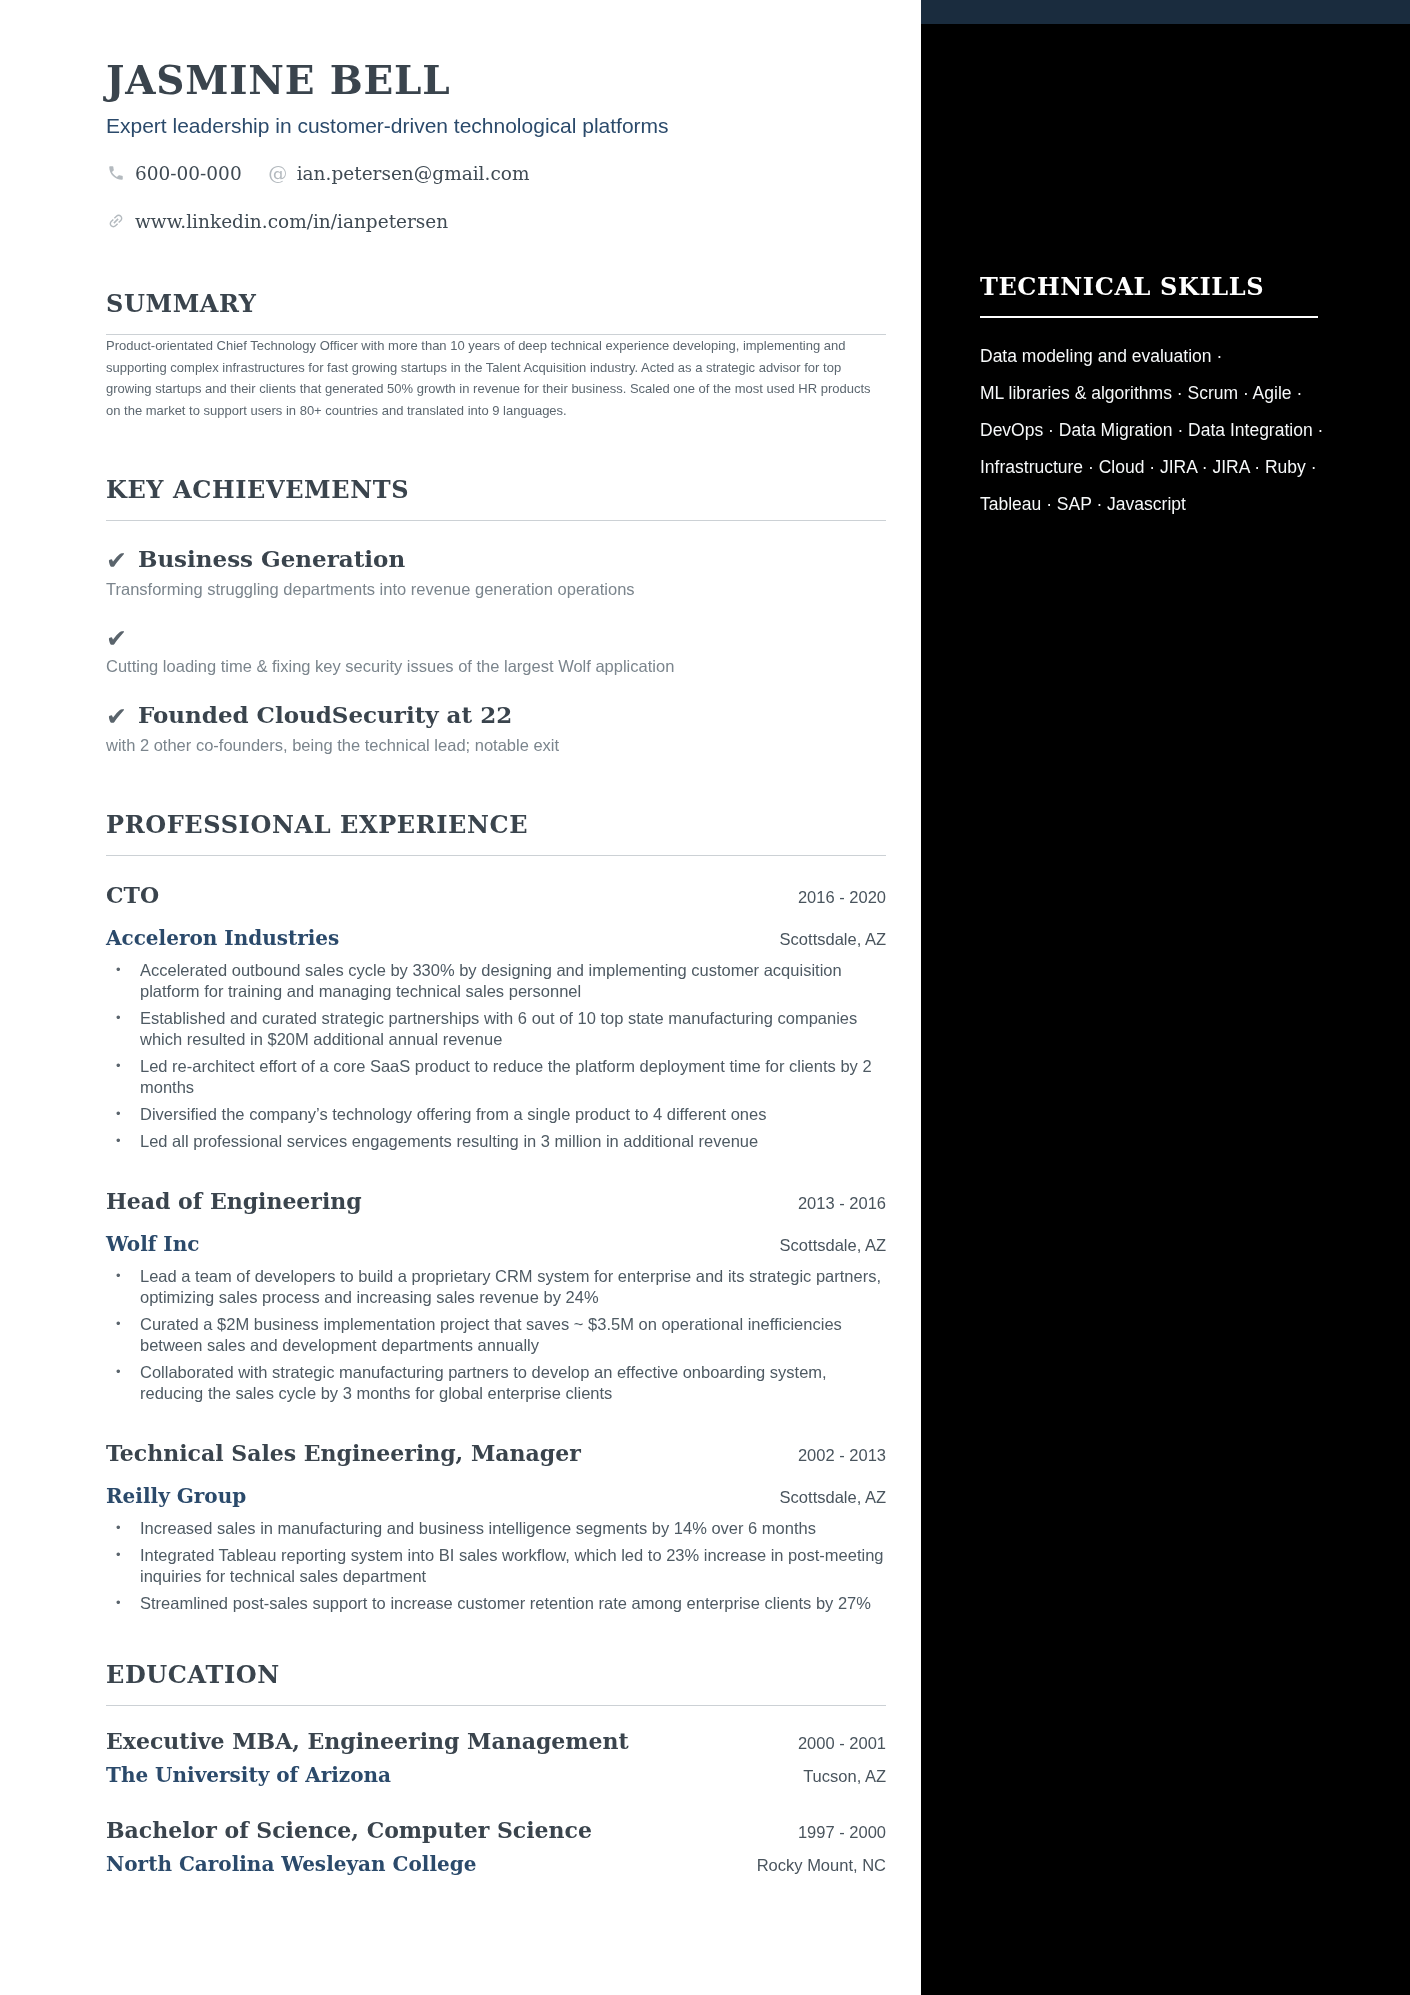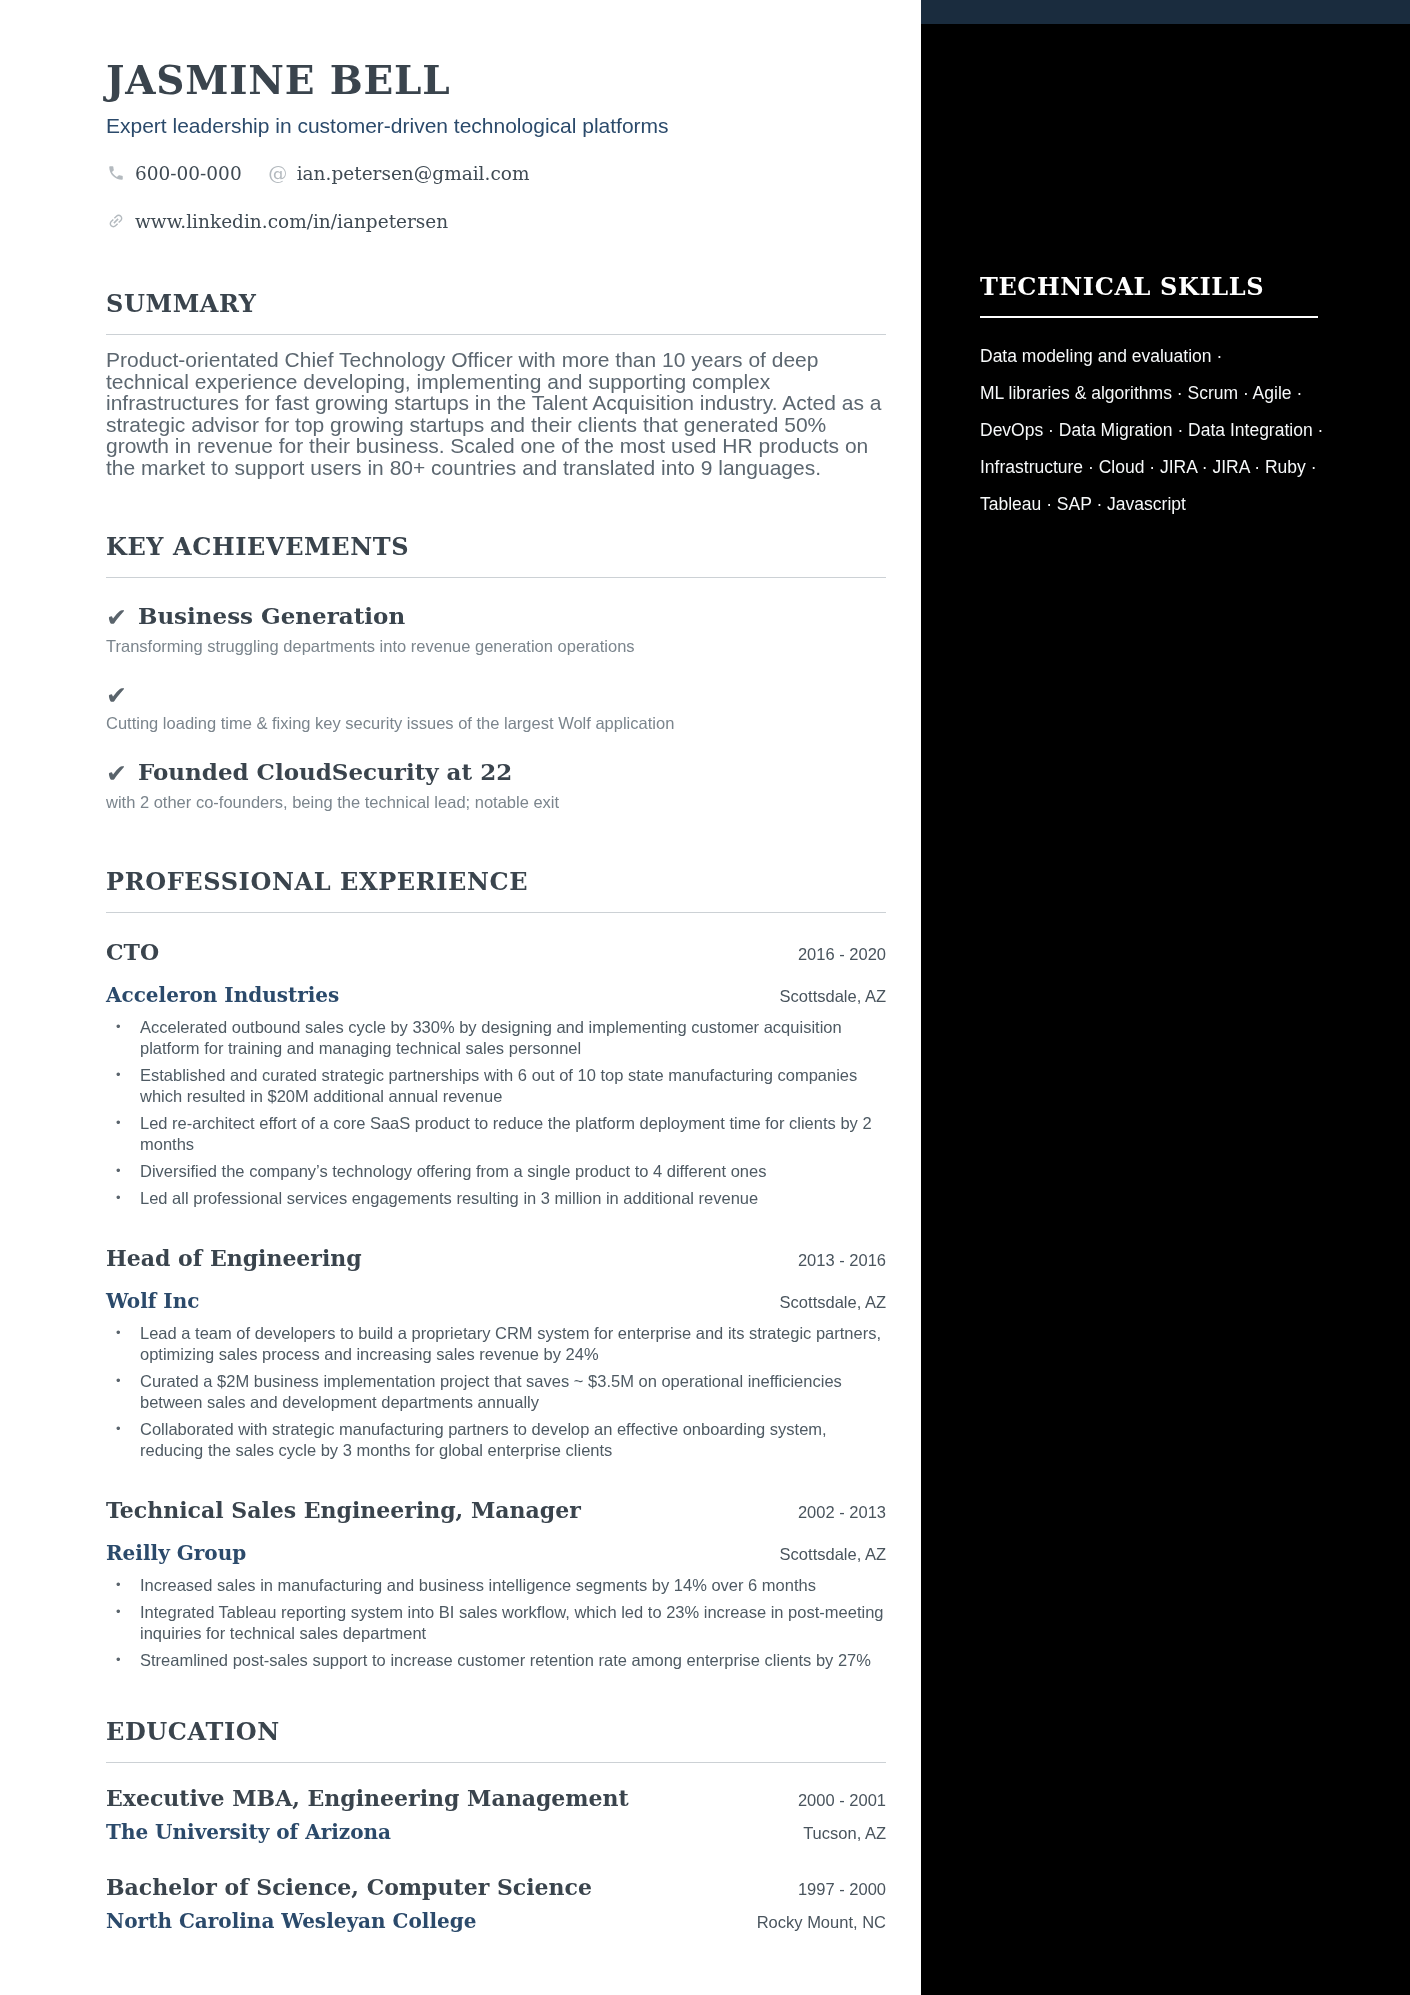--- a/index.html
+++ b/index.html
@@ -36,21 +36,21 @@
   .section.tight { margin-top:46px; }
   .section-heading {
     font-family:"DejaVu Serif", serif; font-size:24px; font-weight:700;
     color:#3a444d; letter-spacing:0.6px;
   }
   .divider {
     border:none; border-top:1px solid #ccd1d5; margin:16px 0 0 0; width:100%;
   }
 
   .summary-text {
-    margin-top:14px; font-size:21px; line-height:21.5px; color:#5c6770;
+    font-size:13px; line-height:21.5px; color:#5c6770;
   }
 
   .achv-item { margin-top:24px; }
   .achv-title-row { display:flex; align-items:baseline; gap:11px; }
   .check { font-size:25px; color:#5a646c; line-height:1; position:relative; top:2px; }
   .achv-title {
     font-family:"DejaVu Serif", serif; font-size:23px; font-weight:700; color:#3a444d;
   }
   .achv-desc { margin-top:7px; font-size:16.5px; color:#7b858d; line-height:21px; }
 

